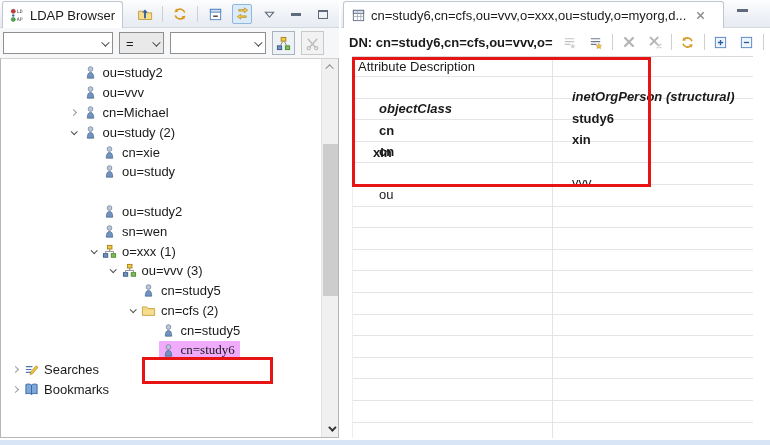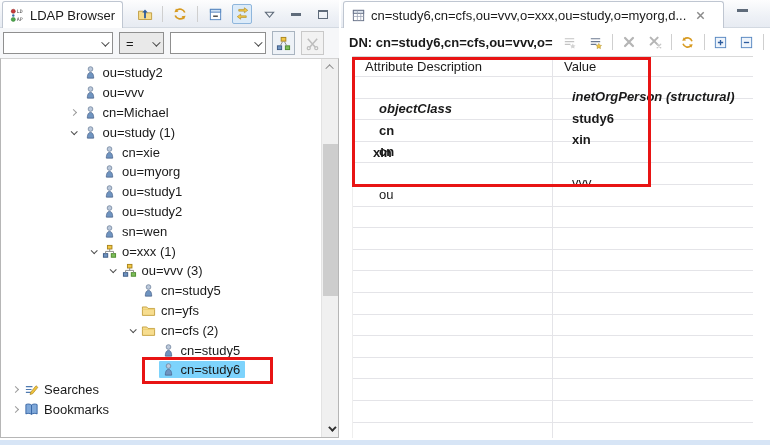--- a/index.html
+++ b/index.html
@@ -41,21 +41,21 @@
 
   
   #tree { position:absolute; top:58px; left:0; right:0; bottom:1px; background:#fff;
     border:1px solid #b6b6b6; border-top-color:#d2d2d2; overflow:hidden; padding-top:4px; }
   .trow { height:19.8px; display:flex; align-items:center; padding-right:20px; white-space:nowrap; }
   .chev { width:14px; height:14px; flex:none; display:flex; align-items:center; justify-content:center; }
   .chev i { display:block; width:5px; height:5px; }
   .chev.collapsed i { border-right:1.6px solid #9b9b9b; border-bottom:1.6px solid #9b9b9b; transform:rotate(-45deg); }
   .chev.expanded  i { border-right:1.6px solid #4f4f4f; border-bottom:1.6px solid #4f4f4f; transform:rotate(45deg) translateY(-1px); }
   .tcontent { display:flex; align-items:center; gap:5px; padding:1px 5px 1px 2px; border-radius:1px; }
-  .tcontent.selected { background:#7dd3fc; }
+  .tcontent.selected { background:#f0abfc;font-family:Liberation Serif, serif; }
   .ticon { width:15px; height:15px; flex:none; display:flex; }
   .ticon svg { width:15px; height:15px; }
 
   
   #tree-scrollbar { position:absolute; top:0; right:0; bottom:0; width:17px; background:#f0f0f0; border-left:1px solid #e3e3e3; }
   .sb-arrow { position:absolute; left:0; width:17px; height:16px; display:flex; align-items:center; justify-content:center; background:#f0f0f0; }
   .sb-arrow i { display:block; width:6px; height:6px; }
   #sb-up { top:0; } #sb-up i { border-left:1.6px solid #8a8a8a; border-top:1.6px solid #8a8a8a; transform:rotate(45deg) translateY(2px); }
   #sb-down { bottom:0; } #sb-down i { border-right:2px solid #303030; border-bottom:2px solid #303030; transform:rotate(45deg) translateY(-2px); }
   #sb-thumb { position:absolute; left:1px; top:85px; width:15px; height:152px; background:#cdcdcd; }
@@ -69,21 +69,21 @@
   #dn-row { position:absolute; top:28px; left:0; right:0; height:28px; display:flex; align-items:center; padding-left:8px; background:#fff; }
   #dn-row .dn-text { white-space:nowrap;font-weight:bold; }
   #dn-toolbar { display:flex; align-items:center; gap:6px; margin-left:7px; }
 
   #attr-table { position:absolute; top:56px; left:11px; width:401px; bottom:1px; background:#fff;
     border-top:1px solid #d9d9d9; border-left:1px solid #eee; overflow:hidden; }
   #col-divider { position:absolute; left:199px; top:0; bottom:0; width:1px; background:#e4e4e8; }
   .hrow, .arow { display:grid; grid-template-columns:199px 1fr; align-items:center; border-bottom:1px solid #e4e4e8; }
   .hrow { height:20px; }
   .arow { height:21.6px; }
-  .hcell { padding-left:12px; }
+  .hcell { padding-left:5px; }
   .acell-attr { padding-left:26px;margin-top:24px; }
   .acell-val  { padding-left:20px; }
   .kind-objectclass { font-weight:bold; font-style:italic; }
   .kind-must { font-weight:bold; }
   .kind-may  { }
 
   
   .red-box { position:absolute; border:3px solid #e81414; pointer-events:none; }
   #red-box-tree  { left:142px; top:357px; width:131px; height:27px; }
   #red-box-table { left:352px; top:57px;  width:299px; height:130px; }
@@ -236,21 +236,21 @@
           <span class="chev expanded" style="margin-left: 65.5px;">
             <i></i>
           </span>
           <span class="tcontent">
             <span class="ticon">
               <svg viewBox="0 0 16 16">
                 <circle cx="8" cy="4.3" r="2.5" fill="#bcc9db" stroke="#6b7f99" stroke-width="0.8"></circle>
                 <path d="M4.6 14C4.6 9.6 6.1 7.9 8 7.9s3.4 1.7 3.4 6.1z" fill="#6f94c0" stroke="#49618a" stroke-width="0.8"></path>
               </svg>
             </span>
-            <span class="tlabel">ou=study (1)</span>
+            <span class="tlabel">ou=study (2)</span>
           </span>
         </div>
         <div class="trow">
           <span class="chev none" style="margin-left: 85px;">
             <i></i>
           </span>
           <span class="tcontent">
             <span class="ticon">
               <svg viewBox="0 0 16 16">
                 <circle cx="8" cy="4.3" r="2.5" fill="#bcc9db" stroke="#6b7f99" stroke-width="0.8"></circle>
@@ -264,35 +264,26 @@
           <span class="chev none" style="margin-left: 85px;">
             <i></i>
           </span>
           <span class="tcontent">
             <span class="ticon">
               <svg viewBox="0 0 16 16">
                 <circle cx="8" cy="4.3" r="2.5" fill="#bcc9db" stroke="#6b7f99" stroke-width="0.8"></circle>
                 <path d="M4.6 14C4.6 9.6 6.1 7.9 8 7.9s3.4 1.7 3.4 6.1z" fill="#6f94c0" stroke="#49618a" stroke-width="0.8"></path>
               </svg>
             </span>
-            <span class="tlabel">ou=myorg</span>
+            <span class="tlabel">ou=study</span>
           </span>
         </div>
         <div class="trow">
           <span class="chev none" style="margin-left: 85px;">
             <i></i>
-          </span>
-          <span class="tcontent">
-            <span class="ticon">
-              <svg viewBox="0 0 16 16">
-                <circle cx="8" cy="4.3" r="2.5" fill="#bcc9db" stroke="#6b7f99" stroke-width="0.8"></circle>
-                <path d="M4.6 14C4.6 9.6 6.1 7.9 8 7.9s3.4 1.7 3.4 6.1z" fill="#6f94c0" stroke="#49618a" stroke-width="0.8"></path>
-              </svg>
-            </span>
-            <span class="tlabel">ou=study1</span>
           </span>
         </div>
         <div class="trow">
           <span class="chev none" style="margin-left: 85px;">
             <i></i>
           </span>
           <span class="tcontent">
             <span class="ticon">
               <svg viewBox="0 0 16 16">
                 <circle cx="8" cy="4.3" r="2.5" fill="#bcc9db" stroke="#6b7f99" stroke-width="0.8"></circle>
@@ -353,34 +344,20 @@
             <i></i>
           </span>
           <span class="tcontent">
             <span class="ticon">
               <svg viewBox="0 0 16 16">
                 <circle cx="8" cy="4.3" r="2.5" fill="#bcc9db" stroke="#6b7f99" stroke-width="0.8"></circle>
                 <path d="M4.6 14C4.6 9.6 6.1 7.9 8 7.9s3.4 1.7 3.4 6.1z" fill="#6f94c0" stroke="#49618a" stroke-width="0.8"></path>
               </svg>
             </span>
             <span class="tlabel">cn=study5</span>
-          </span>
-        </div>
-        <div class="trow">
-          <span class="chev none" style="margin-left: 124px;">
-            <i></i>
-          </span>
-          <span class="tcontent">
-            <span class="ticon">
-              <svg viewBox="0 0 16 16">
-                <path d="M1.5 4.2h4.6l1.4 1.6h7v7.4h-13z" fill="#f7dd8f" stroke="#c09a36" stroke-width="0.9"></path>
-                <path d="M1.5 6.8h13" stroke="#eccc6e" stroke-width="0.9"></path>
-              </svg>
-            </span>
-            <span class="tlabel">cn=yfs</span>
           </span>
         </div>
         <div class="trow">
           <span class="chev expanded" style="margin-left: 124px;">
             <i></i>
           </span>
           <span class="tcontent">
             <span class="ticon">
               <svg viewBox="0 0 16 16">
                 <path d="M1.5 4.2h4.6l1.4 1.6h7v7.4h-13z" fill="#f7dd8f" stroke="#c09a36" stroke-width="0.9"></path>
@@ -535,21 +512,20 @@
             <path d="M2 3.5h5V1.9l3.4 2.6L7 7.1V5.5H2z" fill="#f3c845" stroke="#a8831a" stroke-width="0.5"></path>
             <path d="M4 10.5h4.4V8.9l3.4 2.6-3.4 2.6v-1.6H4z" fill="#f3c845" stroke="#a8831a" stroke-width="0.5"></path>
           </svg>
       </span>
     </div>
   </div>
 
   <div id="attr-table">
     <div class="hrow">
       <span class="hcell">Attribute Description</span>
-      <span class="hcell">Value</span>
     </div>
     <div id="attr-rows">
         <div class="arow kind-objectclass">
           <span class="acell-attr">objectClass</span>
           <span class="acell-val">inetOrgPerson (structural)</span>
         </div>
         <div class="arow kind-must">
           <span class="acell-attr">cn</span>
           <span class="acell-val">study6</span>
         </div>

